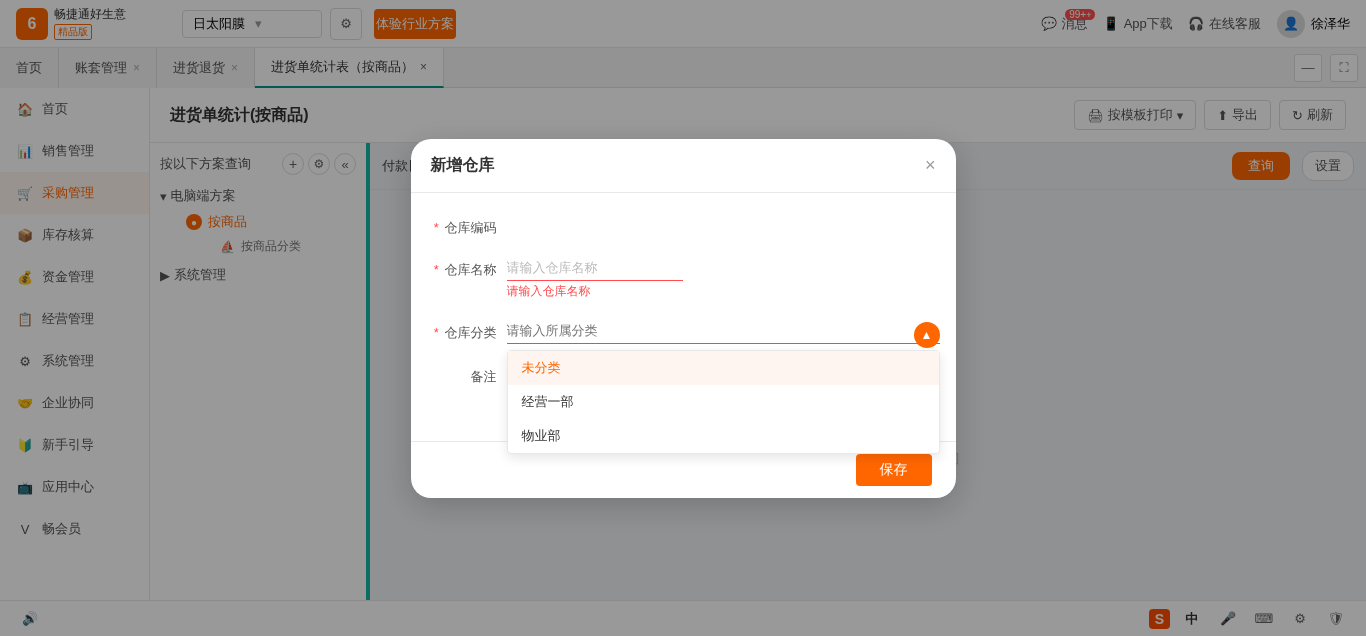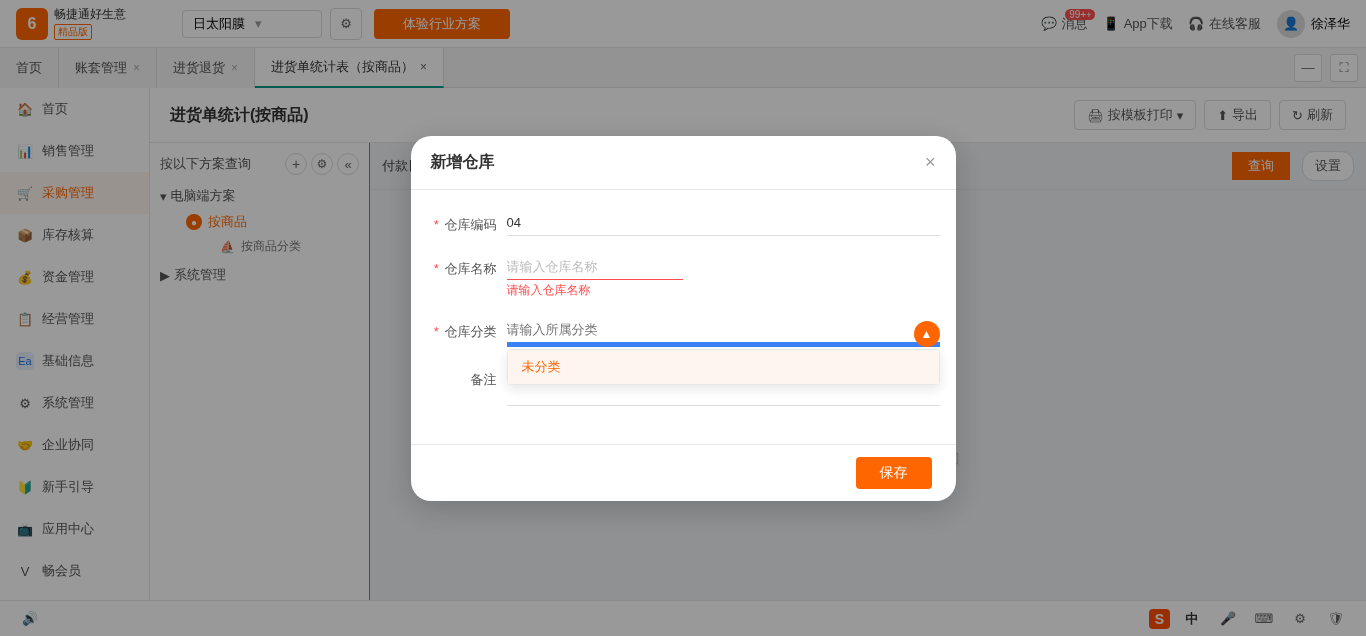--- a/index.html
+++ b/index.html
@@ -71,21 +71,21 @@
       border-radius: 4px;
       margin-left: 8px;
       cursor: pointer;
       color: #666;
     }
     .trial-btn {
       background: #ff6600;
       color: white;
       border: none;
       border-radius: 4px;
-      padding: 6px 29px;
+      padding: 6px 2px;
       margin-left: 12px;
       cursor: pointer;
       font-size: 13px;
     }
     .header-right {
       margin-left: auto;
       display: flex;
       align-items: center;
       gap: 16px;
     }
@@ -306,21 +306,21 @@
       padding: 4px 8px;
       font-size: 13px;
       color: #333;
       background: #fff;
     }
     .filter-select { padding-right: 20px; appearance: none; cursor: pointer; }
     .query-btn {
       background: #ff6600;
       color: white;
       border: none;
-      border-radius: 0;
+      border-radius: 8px;
       padding: 5px 16px;
       cursor: pointer;
       font-size: 13px;
       margin-left: auto;
       text-align: center;
     }
     .settings-btn {
       background: #fff;
       color: #555;
       border: 1px solid #ddd;
@@ -398,21 +398,21 @@
       top: 28px;
       left: 90px;
     }
     .form-select-wrapper {
       flex: 1;
       position: relative;
     }
     .form-select-input {
       width: 100%;
       border: none;
-      border-bottom: 5px solid #3b82f6;
+      border-bottom: 1px solid #3b82f6;
       padding: 5px 30px 5px 0;
       font-size: 13px;
       outline: none;
       color: #b91c1c;
       background: transparent;
     }
     .select-arrow-up {
       position: absolute;
       right: 0;
       top: 4px;
@@ -590,24 +590,20 @@
     </div>
     <div class="sidebar-item">
       <span class="sidebar-icon">💰</span>
       <span>资金管理</span>
     </div>
     <div class="sidebar-item">
       <span class="sidebar-icon">📋</span>
       <span>经营管理</span>
     </div>
     <div class="sidebar-item">
-      <span class="sidebar-icon" style="background:#e8f0fe;border-radius:4px;color:#1a73e8;font-size:11px;width:18px;height:18px;display:flex;align-items:center;justify-content:center;">Ea</span>
-      <span>基础信息</span>
-    </div>
-    <div class="sidebar-item">
       <span class="sidebar-icon">⚙</span>
       <span>系统管理</span>
     </div>
     <div class="sidebar-item">
       <span class="sidebar-icon">🤝</span>
       <span>企业协同</span>
     </div>
     <div class="sidebar-item">
       <span class="sidebar-icon">🔰</span>
       <span>新手引导</span>
@@ -638,21 +634,21 @@
         </div>
         <div class="action-btn">
           <span>↻</span>
           <span>刷新</span>
         </div>
       </div>
     </div>
 
     <div style="display:flex; height: calc(100% - 54px);">
 
-      <div style="width:220px; background:#fff; border-right:1px solid #14b8a6; padding:10px; flex-shrink:0; overflow-y:auto;">
+      <div style="width:220px; background:#fff; border-right:4px solid #14b8a6; padding:10px; flex-shrink:0; overflow-y:auto;">
         <div style="display:flex; align-items:center; margin-bottom:8px;">
           <span style="font-size:13px;color:#555;flex:1;">按以下方案查询</span>
           <div style="width:22px;height:22px;border:1px solid #ddd;border-radius:50%;display:flex;align-items:center;justify-content:center;cursor:pointer;color:#666;font-size:14px;">+</div>
           <div style="width:22px;height:22px;border:1px solid #ddd;border-radius:50%;display:flex;align-items:center;justify-content:center;cursor:pointer;color:#666;font-size:12px;margin-left:4px;">⚙</div>
           <div style="width:22px;height:22px;border:1px solid #ddd;border-radius:50%;display:flex;align-items:center;justify-content:center;cursor:pointer;color:#666;margin-left:4px;">«</div>
         </div>
 
         <div class="scheme-section">
           <div class="scheme-parent">
             <span>▾</span>
@@ -724,21 +720,20 @@
       <span class="modal-title">新增仓库</span>
       <span class="modal-close">×</span>
     </div>
     <div class="modal-body">
 
       <div class="form-row">
         <div class="form-label">
           <span class="required-star">*</span>
           <span>仓库编码</span>
         </div>
-        <input class="form-control" type="text" value="04" style="">
       </div>
 
       <div class="form-row" style="position:relative;">
         <div class="form-label">
           <span class="required-star">*</span>
           <span>仓库名称</span>
         </div>
         <div style="flex:1;position:relative;">
           <input class="form-control error" type="text" placeholder="请输入仓库名称" style="">
           <div class="error-msg" style="position:static;display:block;color:#ff4d4f;font-size:12px;margin-top:2px;">请输入仓库名称</div>
@@ -748,20 +743,22 @@
       <div class="form-row" style="position:relative;">
         <div class="form-label">
           <span class="required-star">*</span>
           <span>仓库分类</span>
         </div>
         <div class="form-select-wrapper">
           <input class="form-select-input" type="text" placeholder="请输入所属分类" style="">
           <div class="select-arrow-up">▲</div>
           <div class="dropdown-list">
             <div class="dropdown-item active">未分类</div>
+            <div class="dropdown-item">经营一部</div>
+            <div class="dropdown-item">物业部</div>
           </div>
         </div>
       </div>
 
       <div class="form-row">
         <div class="form-label">备注</div>
         <textarea class="form-textarea" style=""></textarea>
       </div>
     </div>
     <div class="modal-footer">

